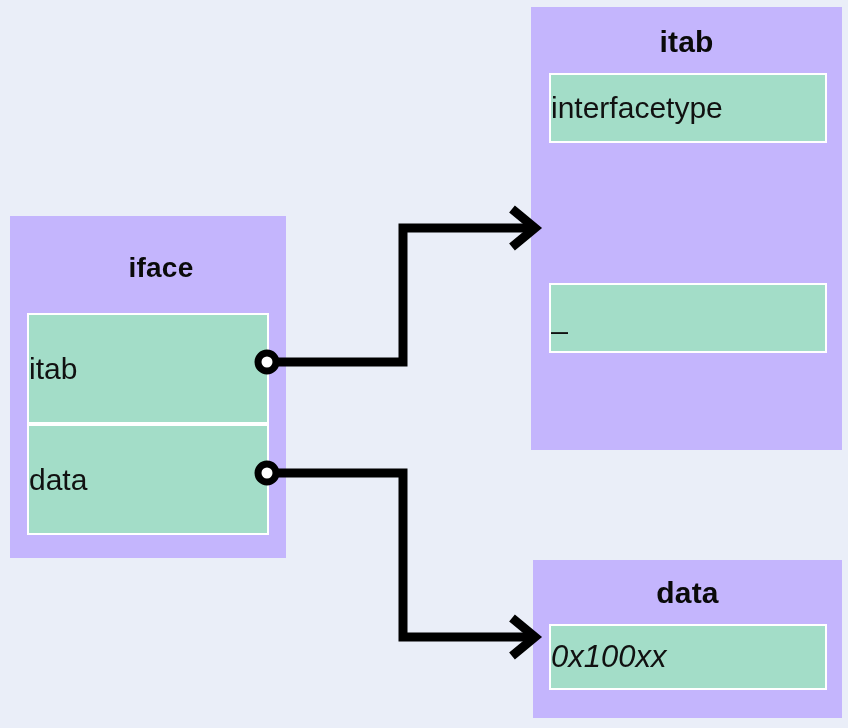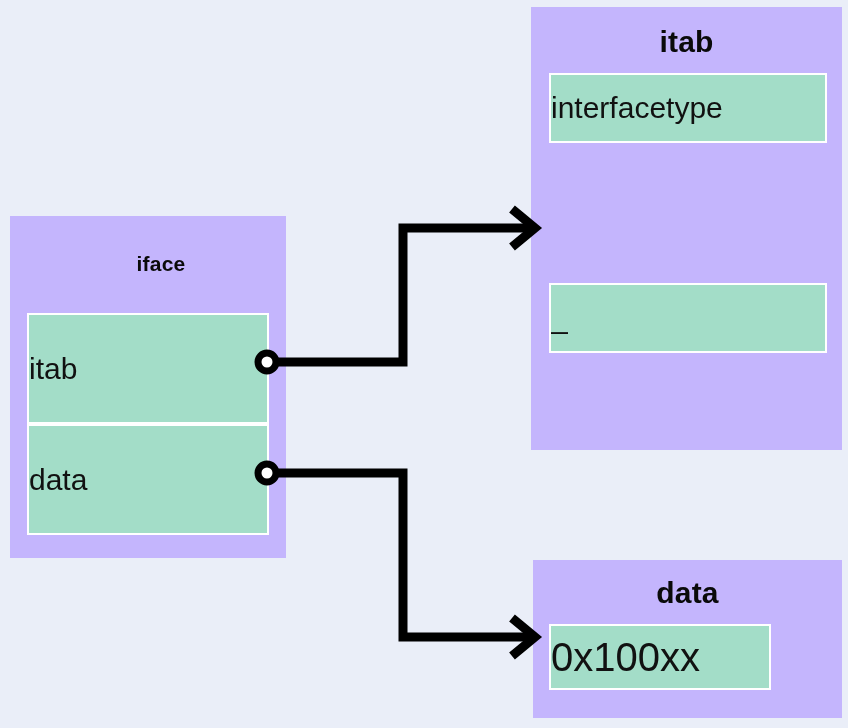--- a/index.html
+++ b/index.html
@@ -45,39 +45,39 @@
     align-items: center;
     justify-content: flex-start;
     color: #111111;
     text-align: center;
     white-space: nowrap;
     overflow: hidden;
   }
 
   
   #iface-box   { left: 10px;  top: 216px; width: 276px; height: 342px; }
-  #iface-box .struct-title { top: 36px; font-size: 21px; padding-left: 26px; }
+  #iface-box .struct-title { top: 36px; font-size: 28px; padding-left: 26px; }
   #iface-box .field { left: 17px; width: 242px; font-size: 30px; }
   #iface-field-itab { top: 97px;  height: 111px; }
   #iface-field-data { top: 208px; height: 111px; }
 
   
   #itab-box   { left: 531px; top: 7px; width: 311px; height: 443px; }
   #itab-box .struct-title { top: 18px; font-size: 30px; }
   #itab-box .field { left: 18px; width: 278px; font-size: 30px; }
   #itab-f0 { top: 66px;  height: 70px; }
   #itab-f1 { top: 136px; height: 70px; }
   #itab-f2 { top: 206px; height: 70px; }
   #itab-f3 { top: 276px; height: 70px; }
   #itab-f4 { top: 346px; height: 70px; }
 
   
   #data-box   { left: 533px; top: 560px; width: 309px; height: 158px; }
   #data-box .struct-title { top: 16px; font-size: 30px; }
-  #data-box .field { left: 16px; width: 222px; top: 64px; height: 66px; font-size: 40px; }
+  #data-box .field { left: 16px; width: 278px; top: 64px; height: 66px; font-size: 31px; font-style: italic; }
 
   
   #edges {
     position: absolute;
     left: 0;
     top: 0;
     width: 848px;
     height: 728px;
     pointer-events: none;
   }

